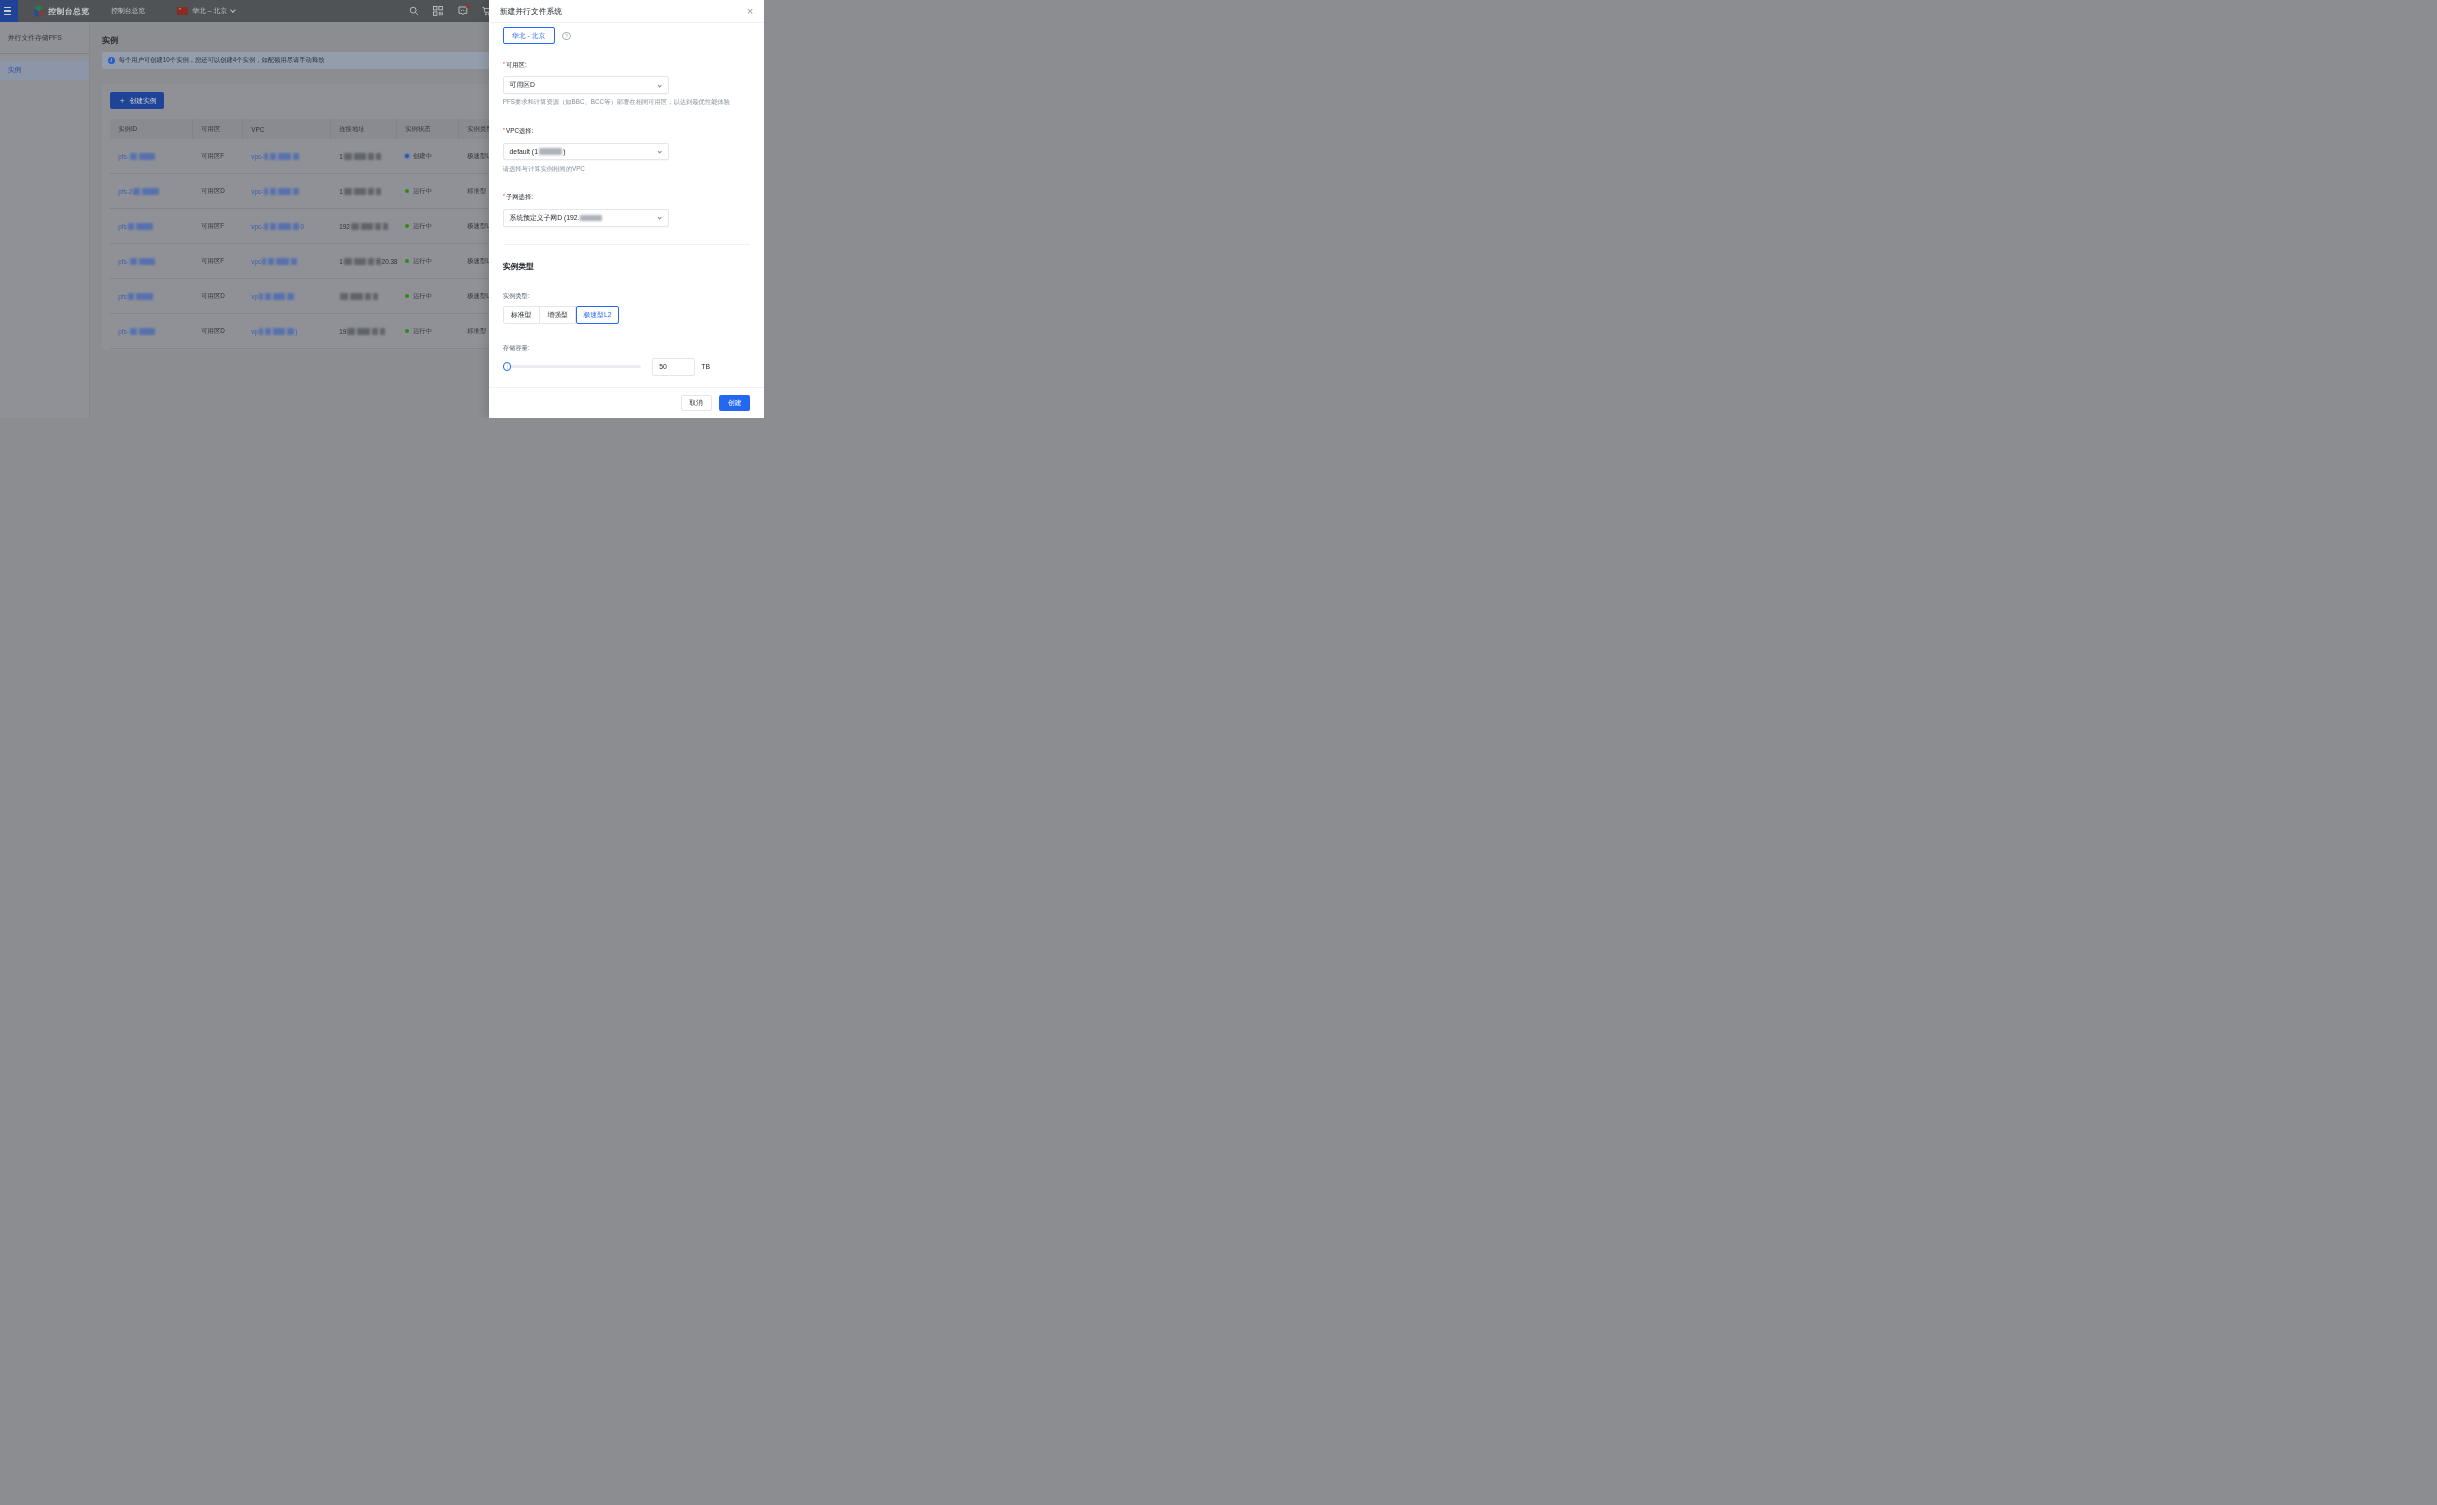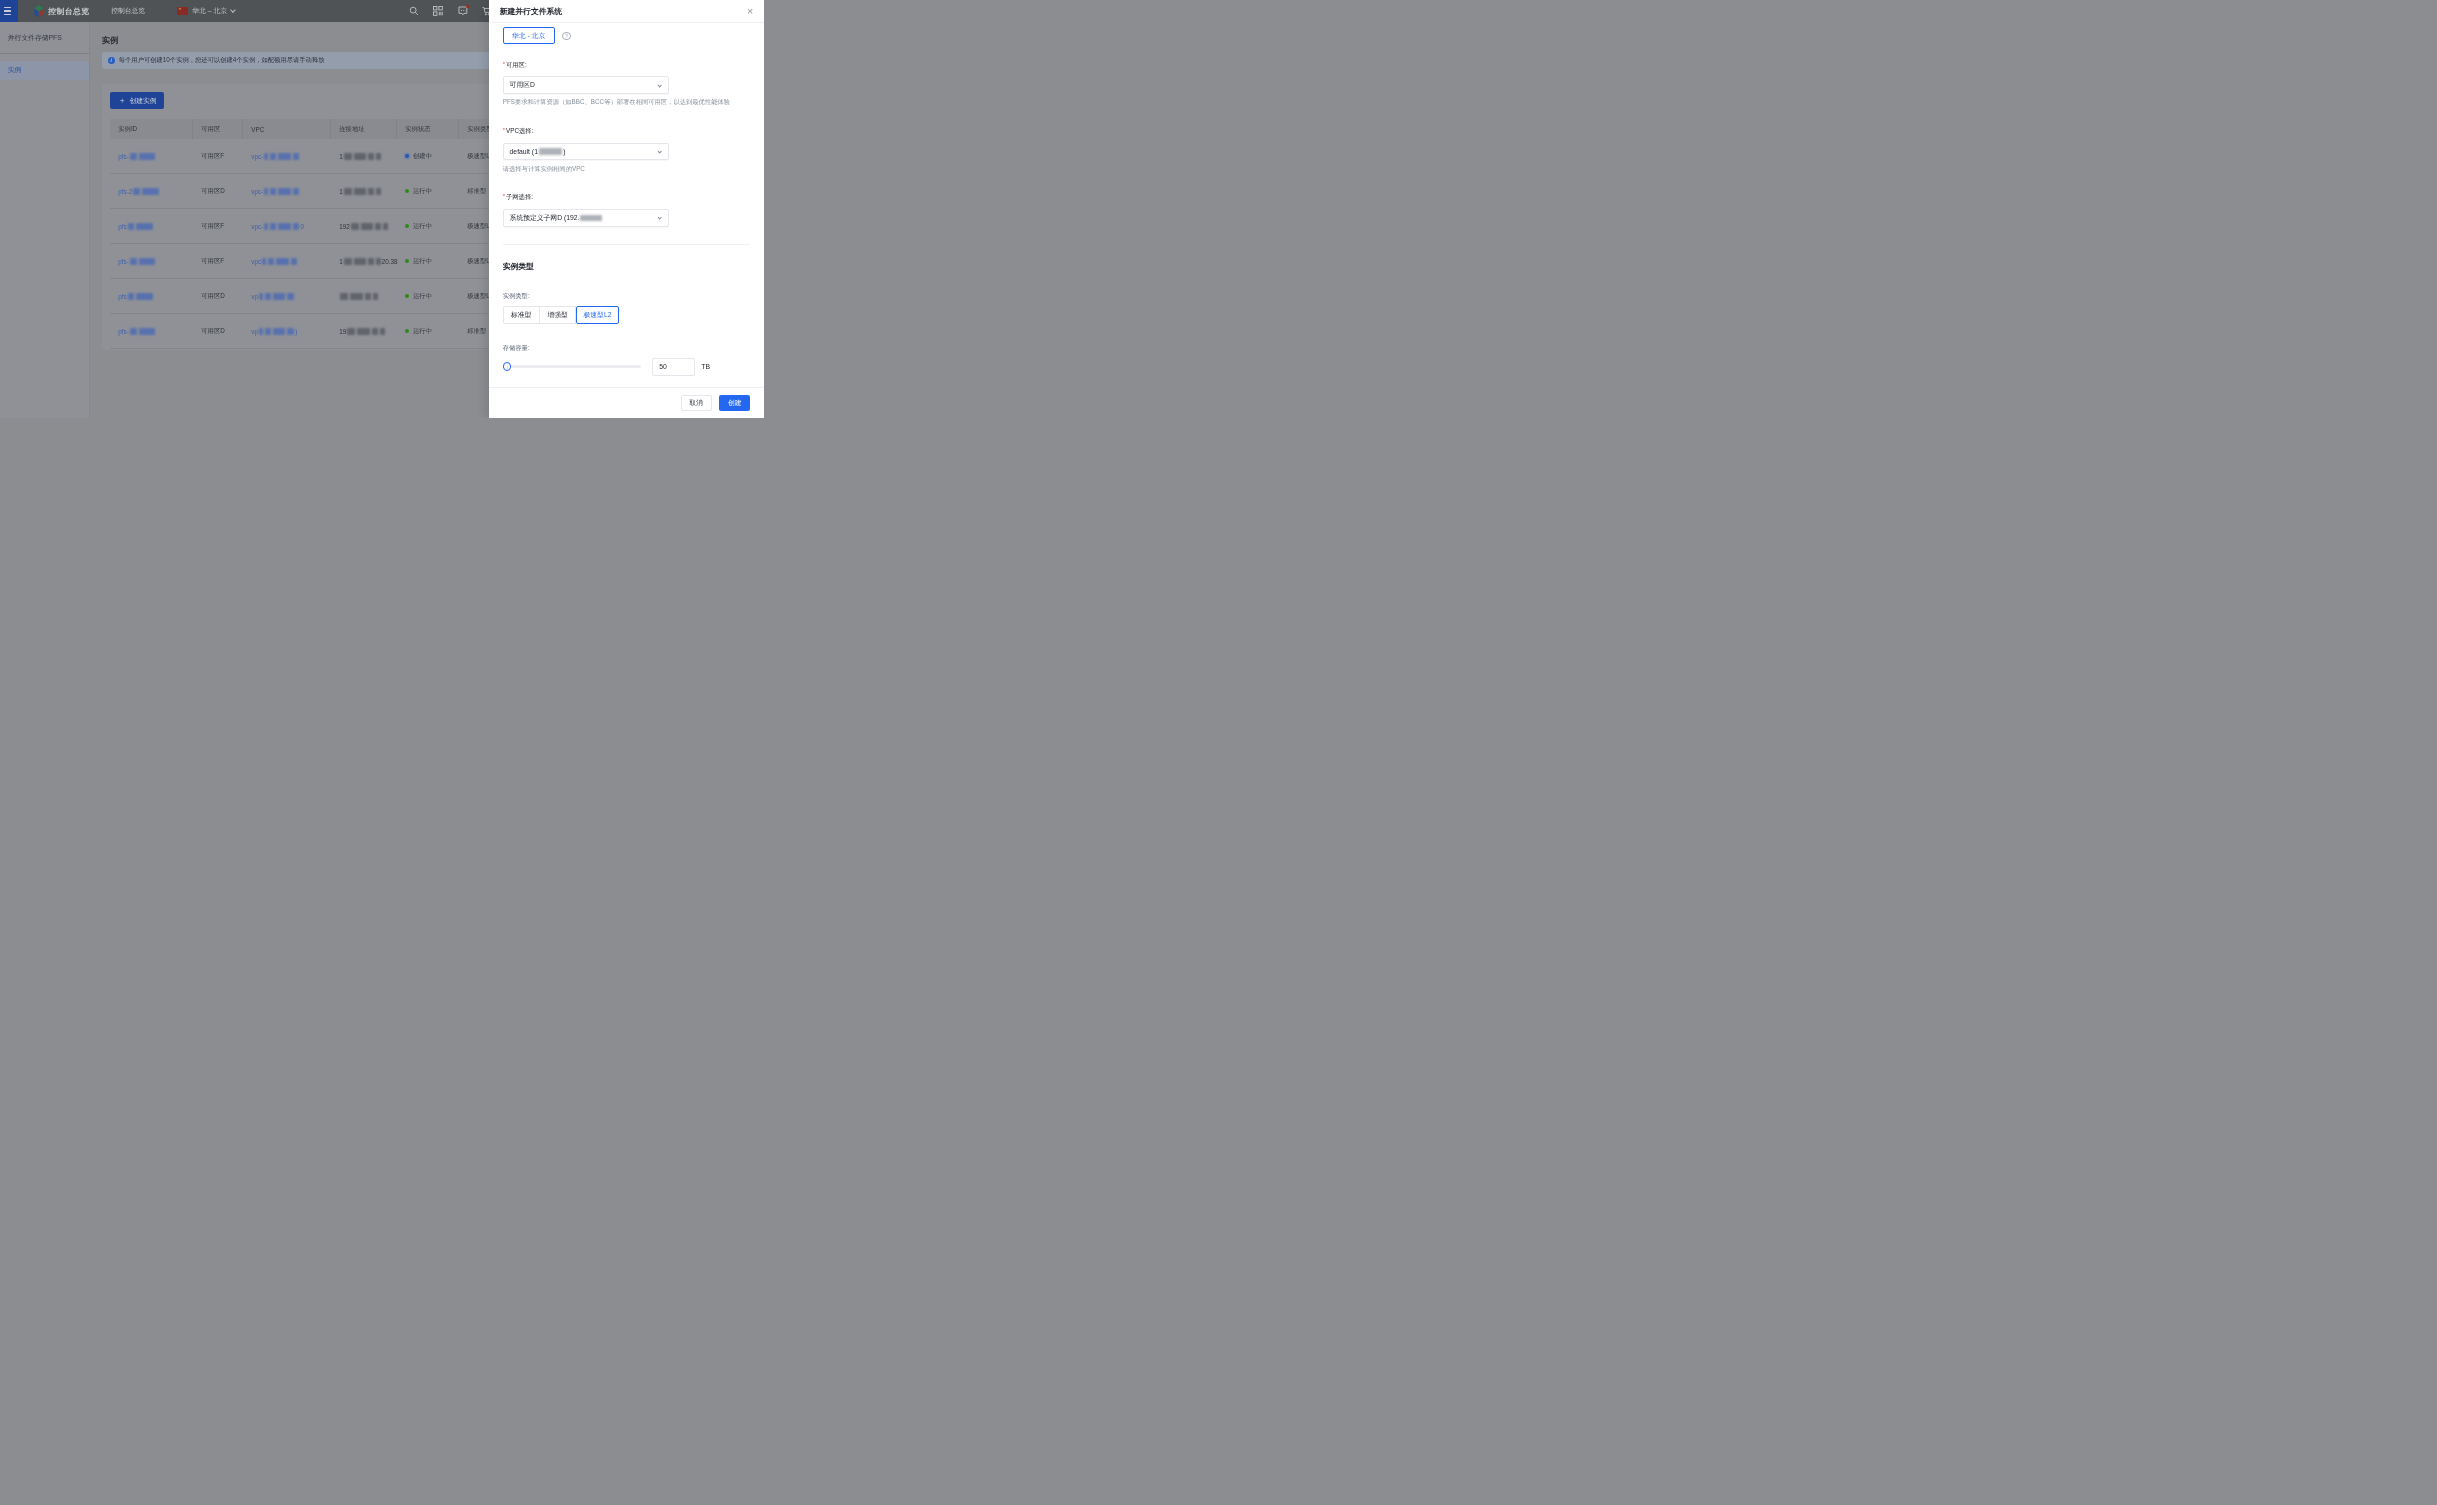--- a/index.html
+++ b/index.html
@@ -64,21 +64,21 @@
   .b-gray { background:var(--blur_gray); opacity:.8; }
   .dot { width:3.9px; height:3.9px; border-radius:50%; margin-right:3.9px; flex:none; }
   .dot.running { background:var(--dim_green); }
   .dot.creating { background:var(--dim_blue_dot); box-shadow:0 0 0 1.5px rgba(86,120,190,.45); }
 
   
   .drawer { position:absolute; top:0; right:0; width:275px; height:418px; background:#fff;
     box-shadow:-3.9px 0 7.8px rgba(0,0,0,.10); z-index:10; }
   .d-header { height:23px; display:flex; align-items:center; justify-content:space-between;
     padding:0 10.7px; border-bottom:0.5px solid #F0F1F5; }
-  .d-title { font-size:7.8px; font-weight:bold; color:var(--drawer_text); }
+  .d-title { font-size:7.8px; font-weight:normal; color:var(--drawer_text); }
   .d-close { font-size:10.7px; color:#8f959e; line-height:1; cursor:pointer; background:none; border:none; }
   .d-body { position:absolute; top:23px; bottom:31px; left:0; right:0; padding:0 13.7px; overflow:hidden; }
 
   .region-row { margin-top:4.4px; display:flex; align-items:center; gap:7.8px; }
   .region-btn { height:16.6px; padding:0 8.3px; border:0.5px solid var(--accent); color:var(--accent);
     background:#fff; border-radius:2px; font-size:6.8px; cursor:pointer; }
   .help-ic { width:8.3px; height:8.3px; border:0.5px solid #A9AEB8; border-radius:50%; color:#A9AEB8;
     font-size:5.4px; display:flex; align-items:center; justify-content:center; }
 
   .field { margin-top:16.6px; }

